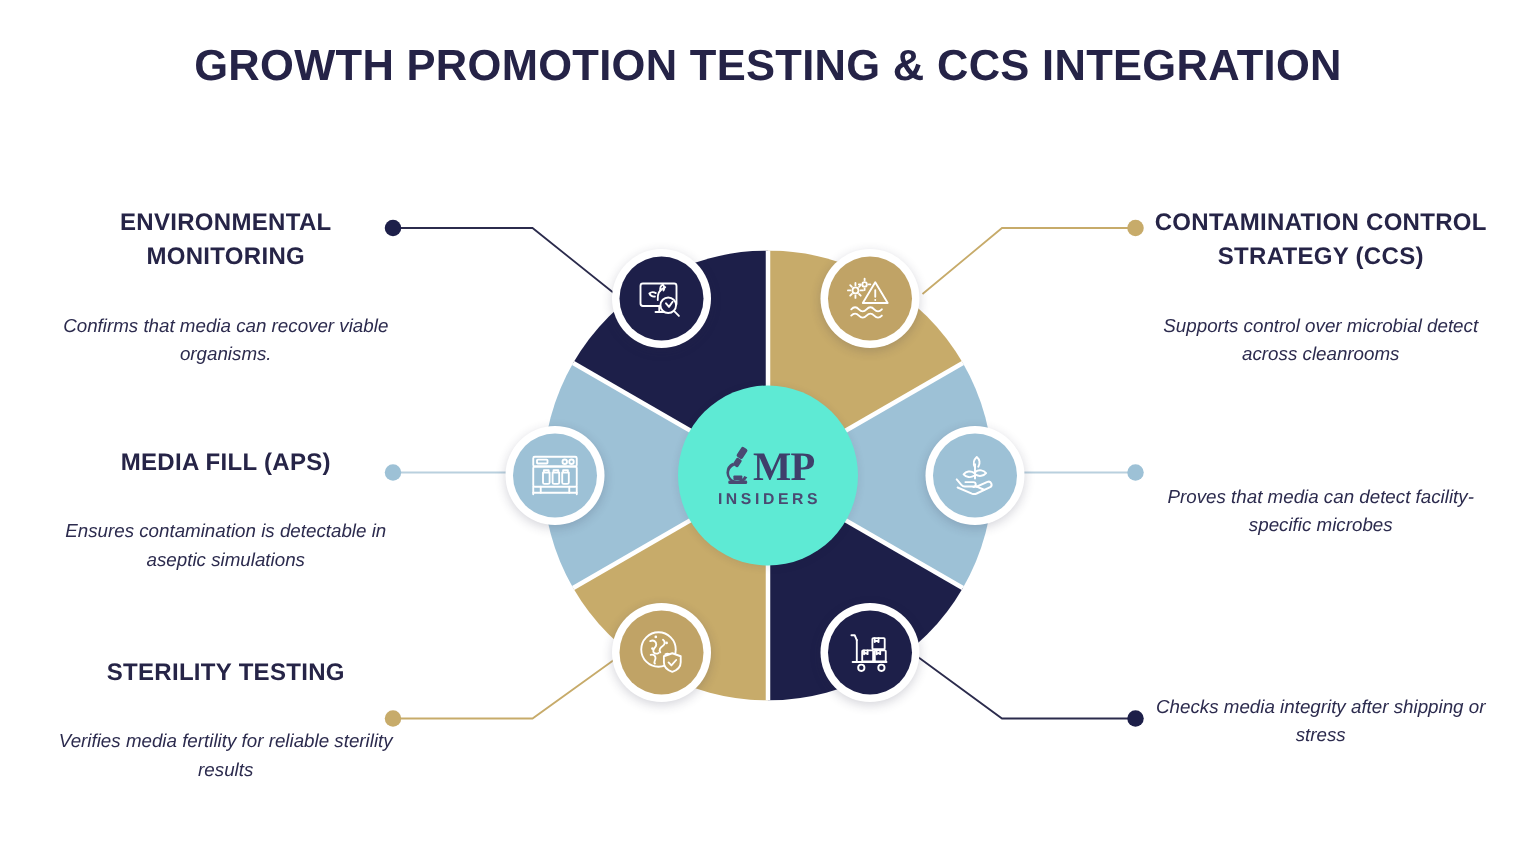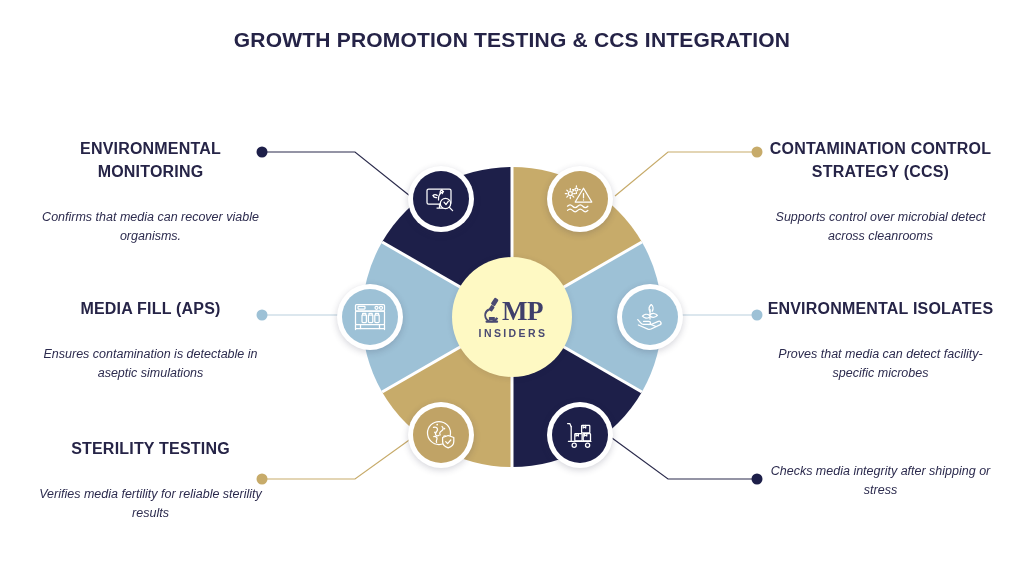--- a/index.html
+++ b/index.html
@@ -16,21 +16,21 @@
     color: #232244;
   }
 
   
   #page-title {
     position: absolute;
     top: 28px;
     left: 0;
     width: 1024px;
     text-align: center;
-    font-size: 21px;
+    font-size: 29px;
     font-weight: bold;
     letter-spacing: 0.2px;
     color: #252347;
     white-space: nowrap;
   }
 
   
   #connector-layer {
     position: absolute;
     left: 0;
@@ -50,21 +50,21 @@
   }
   #donut-svg { display: block; width: 300px; height: 300px; }
 
   #center-hub {
     position: absolute;
     left: 452px;
     top: 257px;
     width: 120px;
     height: 120px;
     border-radius: 50%;
-    background: #fef9c3;
+    background: #5eead4;
     box-shadow: 0 1px 6px rgba(30,30,60,0.10);
     display: flex;
     flex-direction: column;
     align-items: center;
     justify-content: center;
   }
   .logo-row {
     display: flex;
     align-items: flex-end;
     justify-content: center;
@@ -333,21 +333,20 @@
   <div class="info-title">CONTAMINATION CONTROL STRATEGY (CCS)</div>
   <div class="info-desc">Supports control over microbial detect across cleanrooms</div>
 </div>
 
 <div class="info left i2">
   <div class="info-title">MEDIA FILL (APS)</div>
   <div class="info-desc">Ensures contamination is detectable in aseptic simulations</div>
 </div>
 
 <div class="info right i3">
-  <div class="info-title">ENVIRONMENTAL ISOLATES</div>
   <div class="info-desc">Proves that media can detect facility-specific microbes</div>
 </div>
 
 <div class="info left i4">
   <div class="info-title">STERILITY TESTING</div>
   <div class="info-desc">Verifies media fertility for reliable sterility results</div>
 </div>
 
 <div class="info right i5">
   <div class="info-desc">Checks media integrity after shipping or stress</div>

